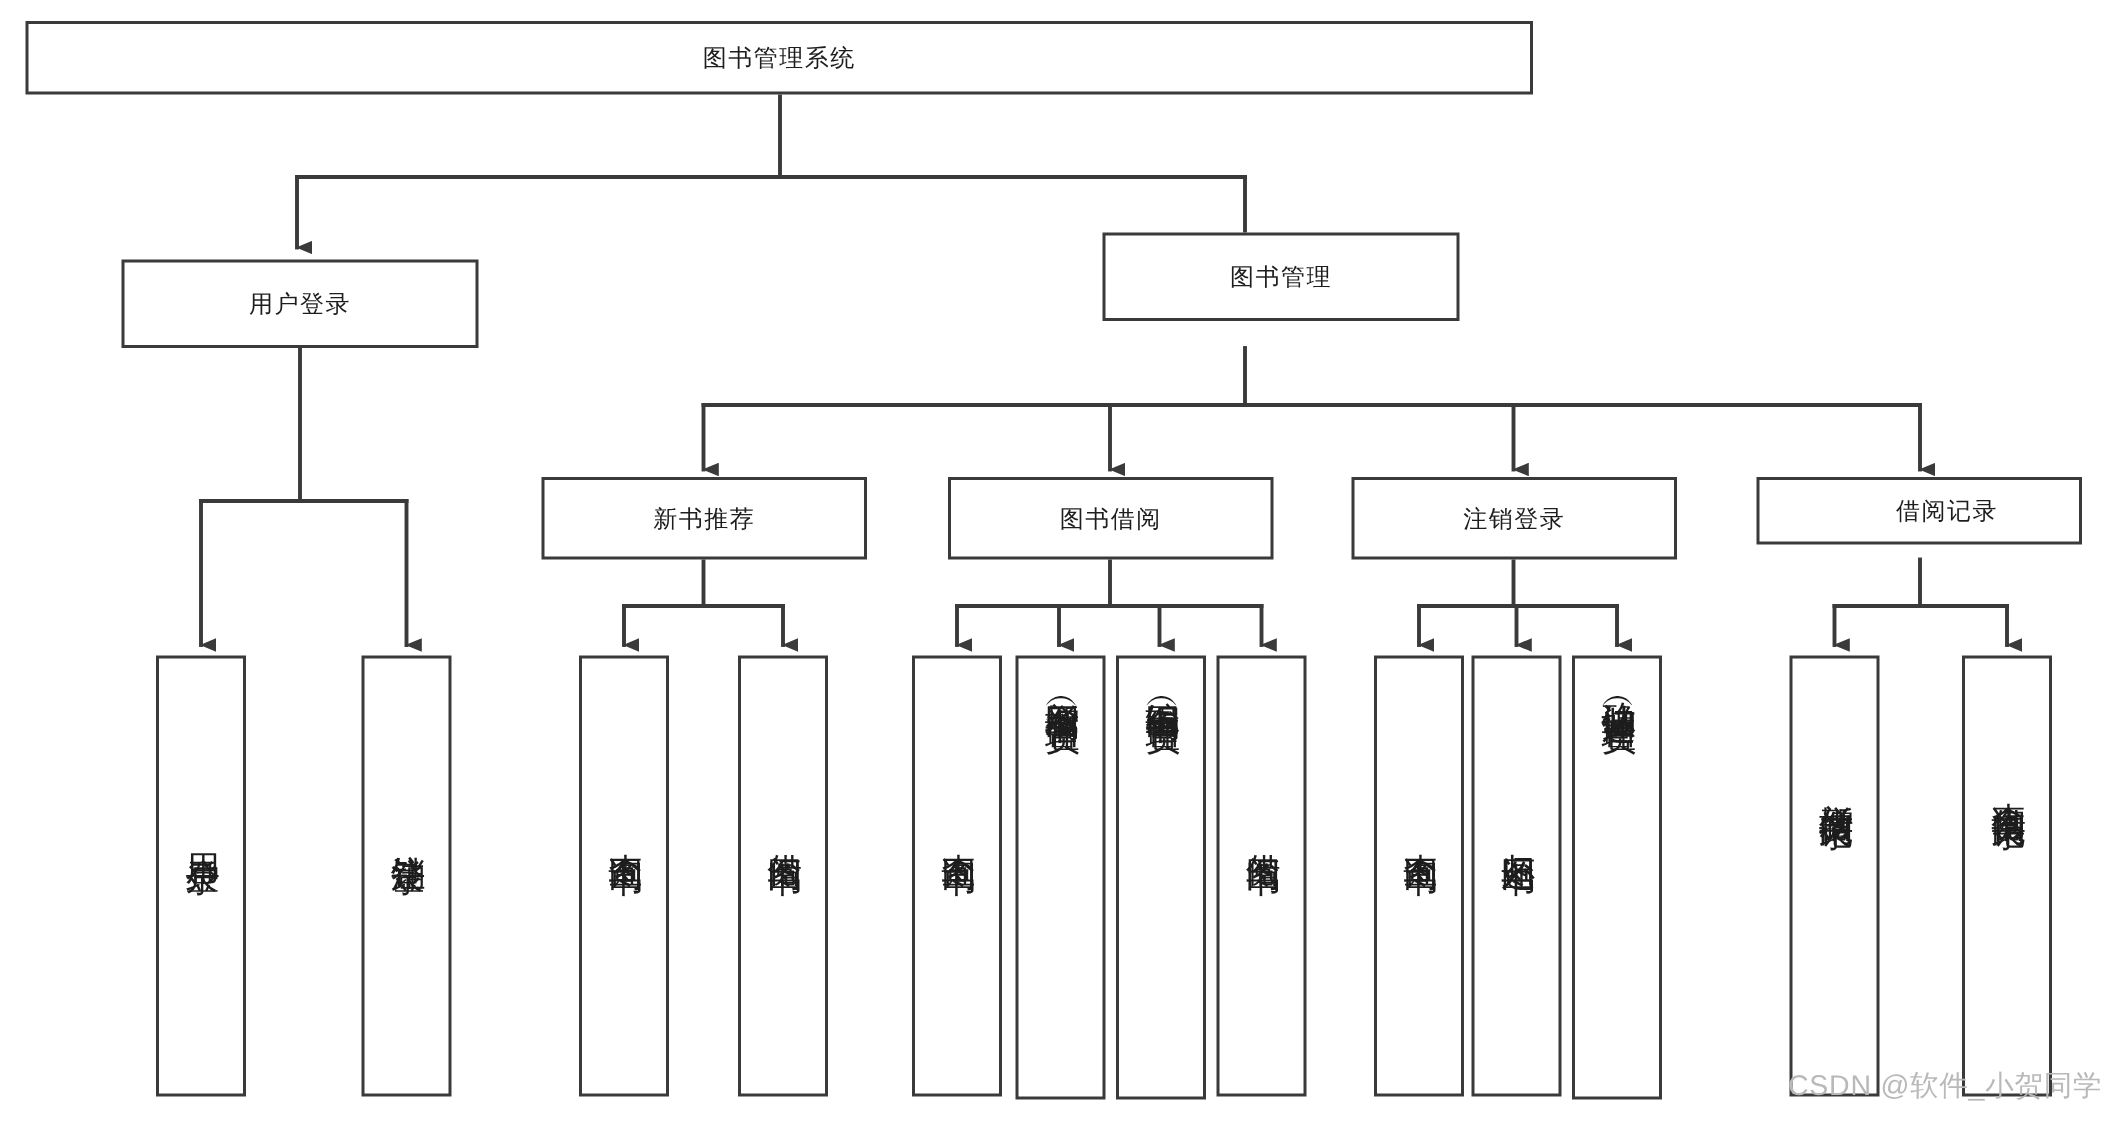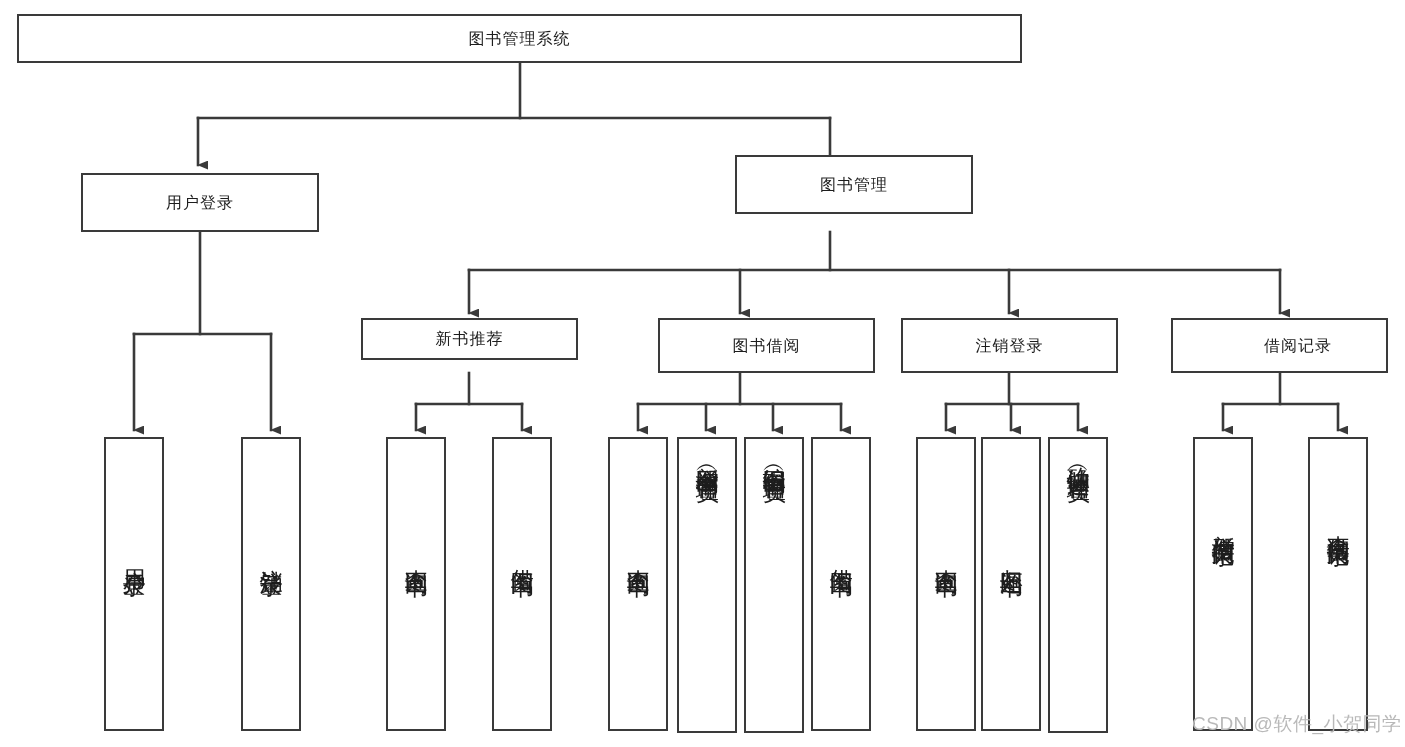--- a/index.html
+++ b/index.html
@@ -122,27 +122,27 @@
       <path d="M 1338,404 L 1338,430" marker-end="url(#arrowhead)"></path>
     </g>
   </svg>
 
   <div class="node node-h" style="left:17px; top:14px; width:1005px; height:49px;">图书管理系统</div>
 
   <div class="node node-h" style="left:81px; top:173px; width:238px; height:59px;">用户登录</div>
 
   <div class="node node-h" style="left:711px; top:155px; width:238px; height:59px;margin-left:24px;">图书管理</div>
 
-  <div class="node node-h" style="left:361px; top:318px; width:217px; height:42px;">新书推荐</div>
+  <div class="node node-h" style="left:361px; top:318px; width:217px; height:55px;">新书推荐</div>
 
-  <div class="node node-h" style="left:632px; top:318px; width:217px; height:55px;margin-left:26px;">图书借阅</div>
+  <div class="node node-h" style="left:632px; top:318px; width:217px; height:55px;">图书借阅</div>
 
   <div class="node node-h" style="left:901px; top:318px; width:217px; height:55px;">注销登录</div>
 
-  <div class="node node-h" style="left:1171px; top:318px; width:217px; height:55px;padding-left:37px;">借阅记录</div>
+  <div class="node node-h" style="left:1171px; top:318px; width:217px; height:45px;padding-left:37px;">借阅记录</div>
 
   <div class="node node-v pad-low" style="left:104px; top:437px; width:60px; height:294px;">用户登录</div>
 
   <div class="node node-v pad-low" style="left:241px; top:437px; width:60px; height:294px;">注销登录</div>
 
   <div class="node node-v pad-low" style="left:386px; top:437px; width:60px; height:294px;">查询图书</div>
 
   <div class="node node-v pad-low" style="left:492px; top:437px; width:60px; height:294px;">借阅图书</div>
 
   <div class="node node-v pad-low" style="left:608px; top:437px; width:60px; height:294px;">查询图书</div>

